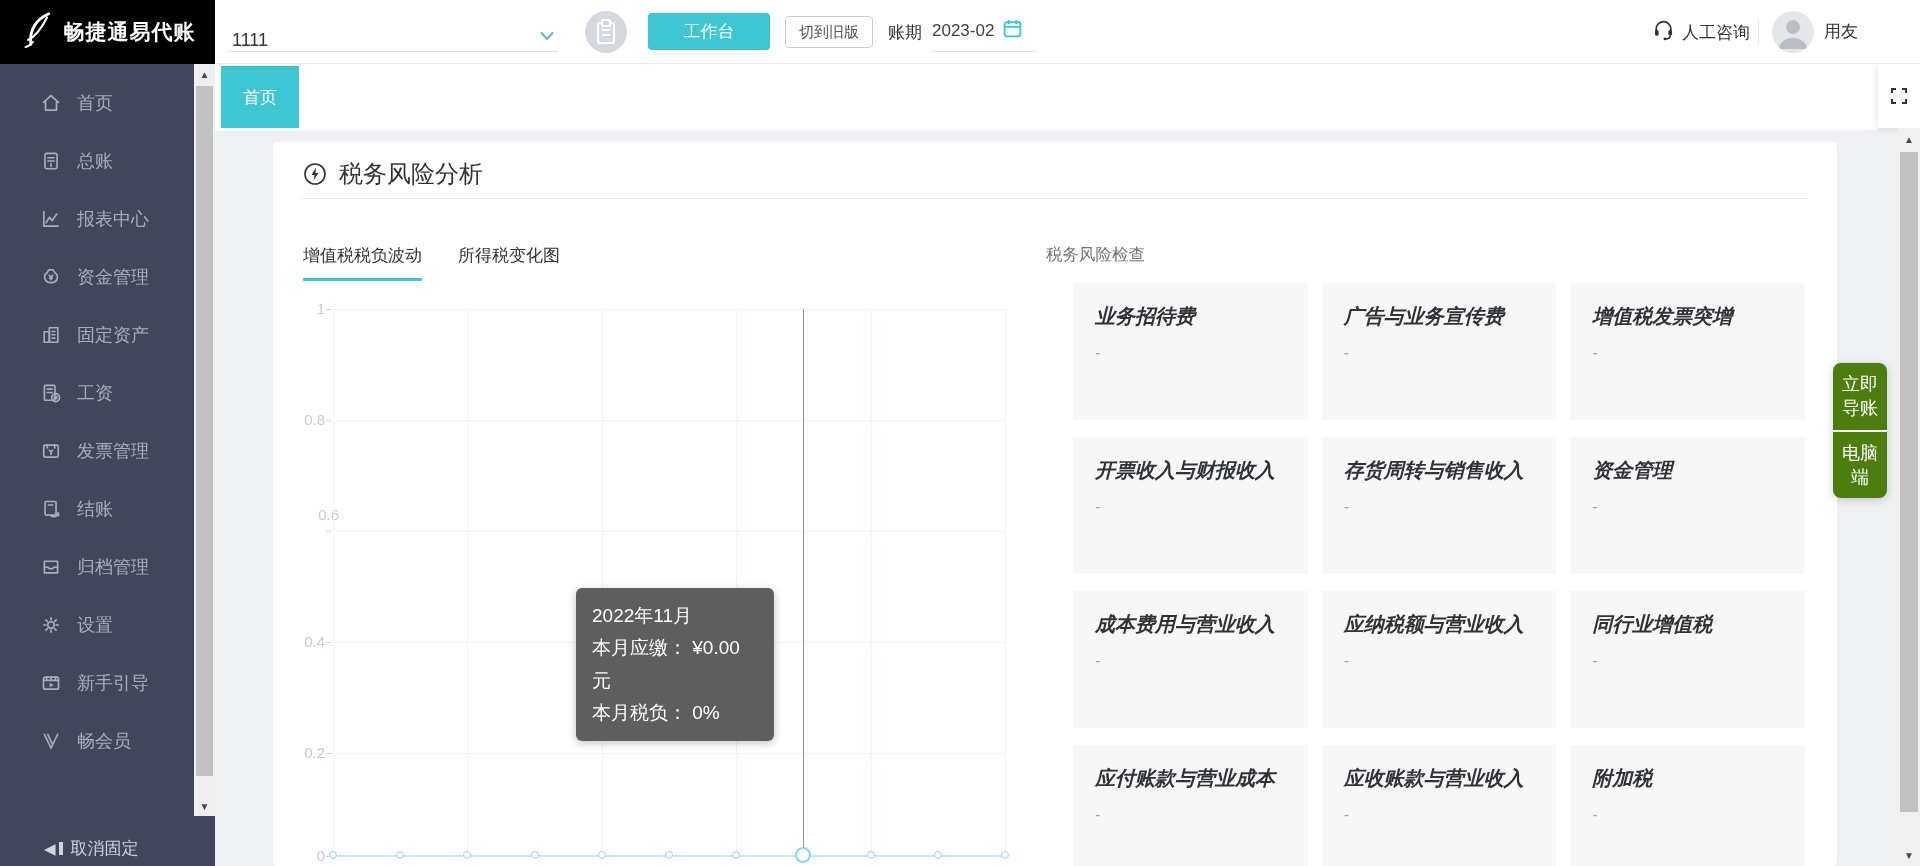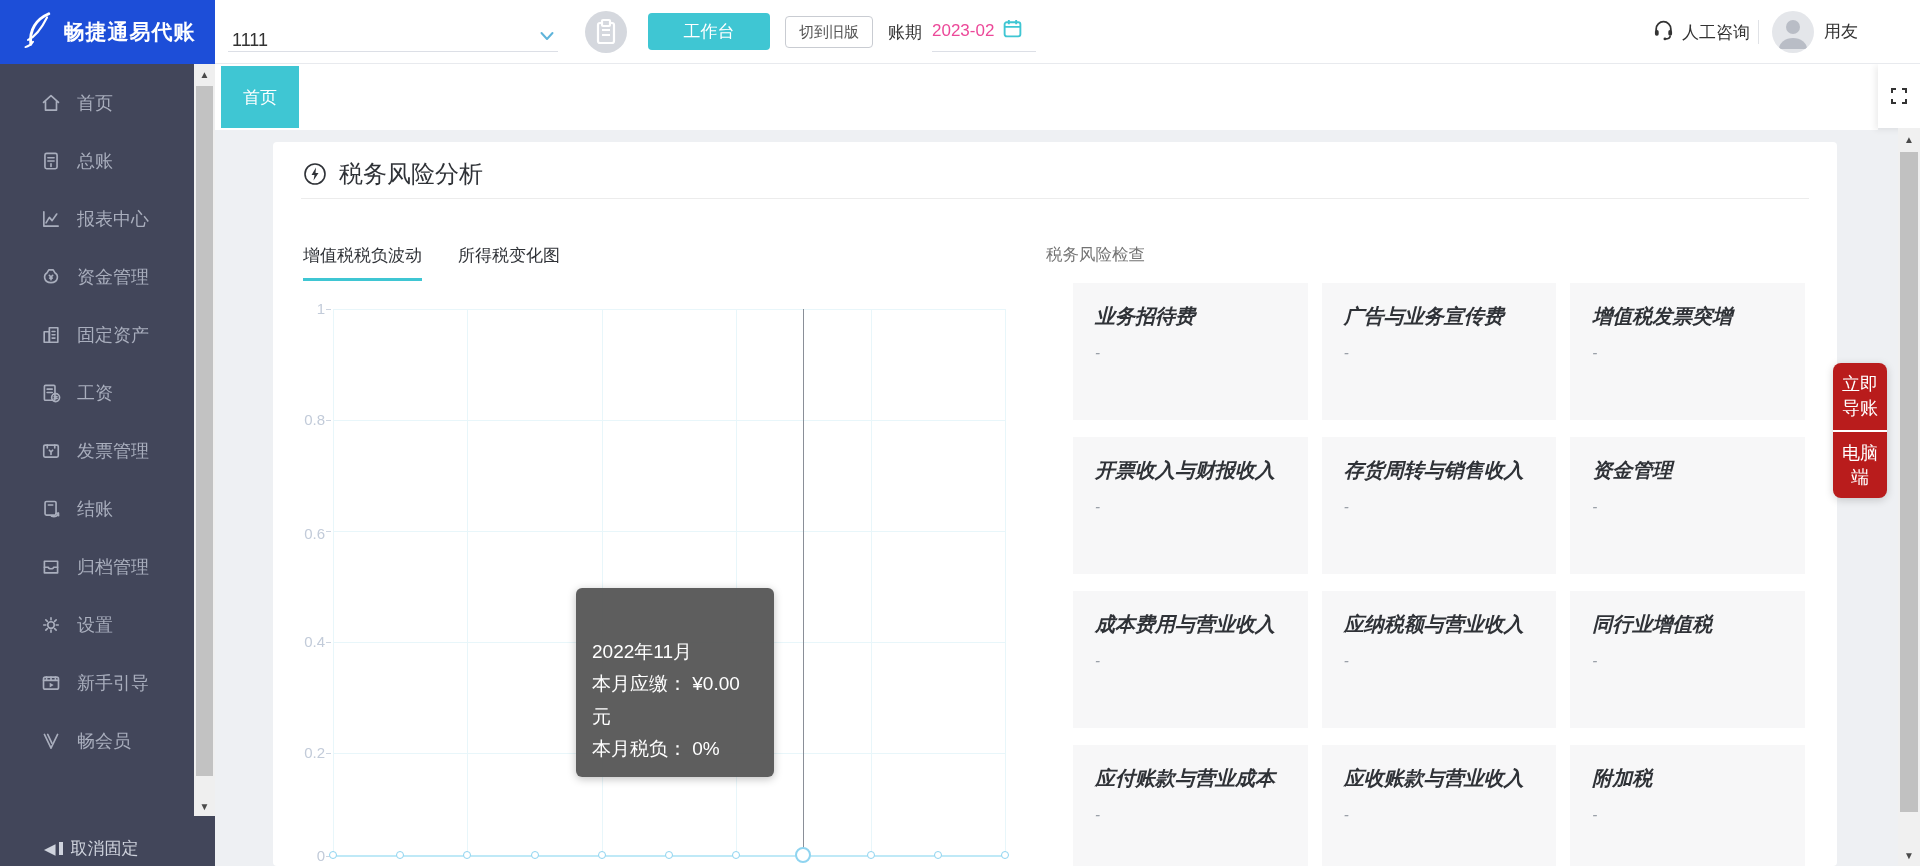--- a/index.html
+++ b/index.html
@@ -3,35 +3,35 @@
 <meta charset="utf-8">
 <style>
   * { margin:0; padding:0; box-sizing:border-box; }
   html,body { width:1920px; height:866px; overflow:hidden;
     font-family:"Liberation Sans","DejaVu Sans",sans-serif; background:#eef0f3; }
 
   
   .topbar { position:absolute; left:0; top:0; width:1920px; height:64px;
     background:#fff; border-bottom:1px solid #e8eaee; z-index:30; }
   .logo-block { position:absolute; left:0; top:0; width:215px; height:64px;
-    background:#1d4ed8; display:flex; align-items:center; justify-content:center; gap:8px; }
+    background:#000000; display:flex; align-items:center; justify-content:center; gap:8px; }
   .logo-text { color:#fff; font-size:21px; font-weight:bold; letter-spacing:1px; }
   .acct-select { position:absolute; left:228px; top:10px; width:330px; height:42px;
     border-bottom:1px solid #dcdfe6; display:flex; align-items:flex-end; justify-content:space-between;
     cursor:pointer; }
   .acct-value { font-size:18px; color:#333; padding-left:4px; }
   .round-ic { position:absolute; left:584px; top:10px; }
   .btn-workbench { position:absolute; left:648px; top:13px; width:122px; height:37px;
     background:#3fc6d3; color:#fff; border:none; border-radius:4px; font-size:17px; cursor:pointer; }
   .btn-old { position:absolute; left:785px; top:16px; width:88px; height:32px;
     background:#fff; color:#555; border:1px solid #c9ccd2; border-radius:4px; font-size:15px; cursor:pointer; }
   .period-label { position:absolute; left:888px; top:21px; font-size:17px; color:#333; }
   .period-input { position:absolute; left:932px; top:10px; width:104px; height:42px;
     border-bottom:1px solid #dcdfe6; display:flex; align-items:center; gap:8px; cursor:pointer; }
-  .period-value { font-size:17px; color:#ec4899; }
+  .period-value { font-size:17px; color:#404040; }
   .support { position:absolute; left:1652px; top:18px; display:flex; align-items:center; gap:7px;
     font-size:17px; color:#333; cursor:pointer; }
   .top-divider { position:absolute; left:1758px; top:20px; width:1px; height:24px; background:#e0e2e6; }
   .avatar { position:absolute; left:1772px; top:11px; width:42px; height:42px; border-radius:50%;
     background:#e4e6ea; overflow:hidden; cursor:pointer; }
   .user-name { position:absolute; left:1824px; top:20px; font-size:17px; color:#333; cursor:pointer; }
 
   
   .sidebar { position:absolute; left:0; top:64px; width:215px; height:802px; background:#42465a; z-index:20; }
   .sb-list { position:absolute; left:0; top:10px; width:194px; }
@@ -72,33 +72,33 @@
   .ylab { position:absolute; width:26px; text-align:right; font-size:15px; color:#c2cbd9; transform:translateY(-9px); }
   .ytick { position:absolute; left:27px; width:5px; height:1px; background:#ccd4e0; }
   .hgrid { position:absolute; left:34px; width:672px; height:1px; background:#e8f6fa; }
   .vgrid { position:absolute; top:21px; width:1px; height:547px; background:#e8f6fa; }
   .baseline { position:absolute; left:34px; top:567px; width:672px; height:2px; background:#bfe9f7; }
   .pt { position:absolute; top:563px; width:8px; height:8px; border:1.5px solid #8fd4f0; border-radius:50%; background:#fff; }
   .pt.big { top:559px; width:16px; height:16px; border-width:2px; }
   .crosshair { position:absolute; top:21px; width:1px; height:547px; background:#8a8f98; }
   .tooltip { position:absolute; left:277px; top:300px; width:198px; background:rgba(82,82,82,.93);
     border-radius:6px; padding:12px 16px; color:#fff; font-size:19px; line-height:1.7; box-shadow:0 2px 8px rgba(0,0,0,.25); }
-  .tooltip .tt-title { font-weight:500;margin-top:36px; }
+  .tooltip .tt-title { font-weight:500; }
 
   
   .risk-title { position:absolute; left:773px; top:102px; font-size:16.5px; color:#737373; }
   .risk-grid { position:absolute; left:800px; top:141px; width:732px;
     display:grid; grid-template-columns:repeat(3,1fr); column-gap:14px; row-gap:17px; }
   .risk-card { height:137px; background:#f7f7f8; padding:20px 22px; cursor:pointer;font-style:italic; }
   .risk-card .rc-title { font-size:20px; font-weight:bold; color:#2f3237; }
   .risk-card .rc-value { margin-top:14px; font-size:15px; color:#9aa0a8; }
 
   
   .side-btns { position:absolute; left:1833px; top:363px; width:54px; border-radius:8px; overflow:hidden;
-    background:#b91c1c; box-shadow:0 2px 8px rgba(0,0,0,.18); z-index:40; }
+    background:#4d7c0f; box-shadow:0 2px 8px rgba(0,0,0,.18); z-index:40; }
   .side-btn { padding:9px 0; color:#fff; font-size:18px; line-height:1.35; text-align:center; cursor:pointer; }
   .side-btn + .side-btn { border-top:2px solid #fff; }
 
   
   .main-scroll { position:absolute; left:1898px; top:128px; width:22px; height:738px; background:#f0f0f0; z-index:25; }
   .main-scroll .thumb { position:absolute; left:2px; top:24px; width:18px; height:660px; background:#c1c1c1; }
   .ms-up, .ms-dn { position:absolute; left:0; width:22px; height:22px; display:flex; align-items:center;
     justify-content:center; font-size:10px; color:#4a4a4a; }
   .ms-up { top:0; } .ms-dn { bottom:0; }
 
@@ -300,21 +300,21 @@
   <div class="card-hr"></div>
 
   <div class="chart-tabs">
     <div class="ctab active">增值税税负波动</div>
     <div class="ctab">所得税变化图</div>
   </div>
 
   <div class="chart-wrap">
     <div class="ylab" style="top:21px;">1</div>
     <div class="ylab" style="top:132px;">0.8</div>
-    <div class="ylab" style="top:246px;">0.6</div>
+    <div class="ylab" style="top:227px;margin-left:14px;">0.6</div>
     <div class="ylab" style="top:354px;">0.4</div>
     <div class="ylab" style="top:465px;">0.2</div>
     <div class="ylab" style="top:568px;">0</div>
 
     <div class="ytick" style="top:21px;"></div>
     <div class="ytick" style="top:132px;"></div>
     <div class="ytick" style="top:243px;"></div>
     <div class="ytick" style="top:354px;"></div>
     <div class="ytick" style="top:465px;"></div>
     <div class="ytick" style="top:568px;"></div>

